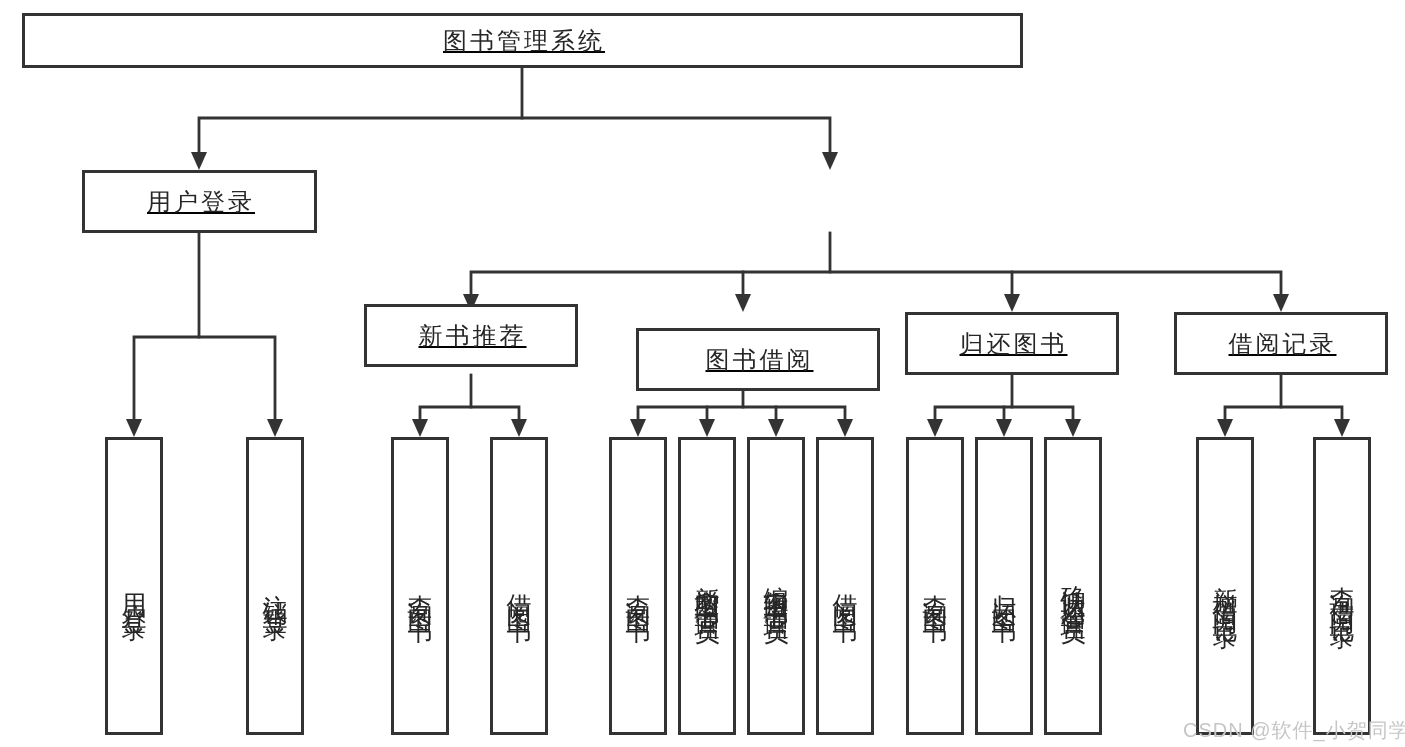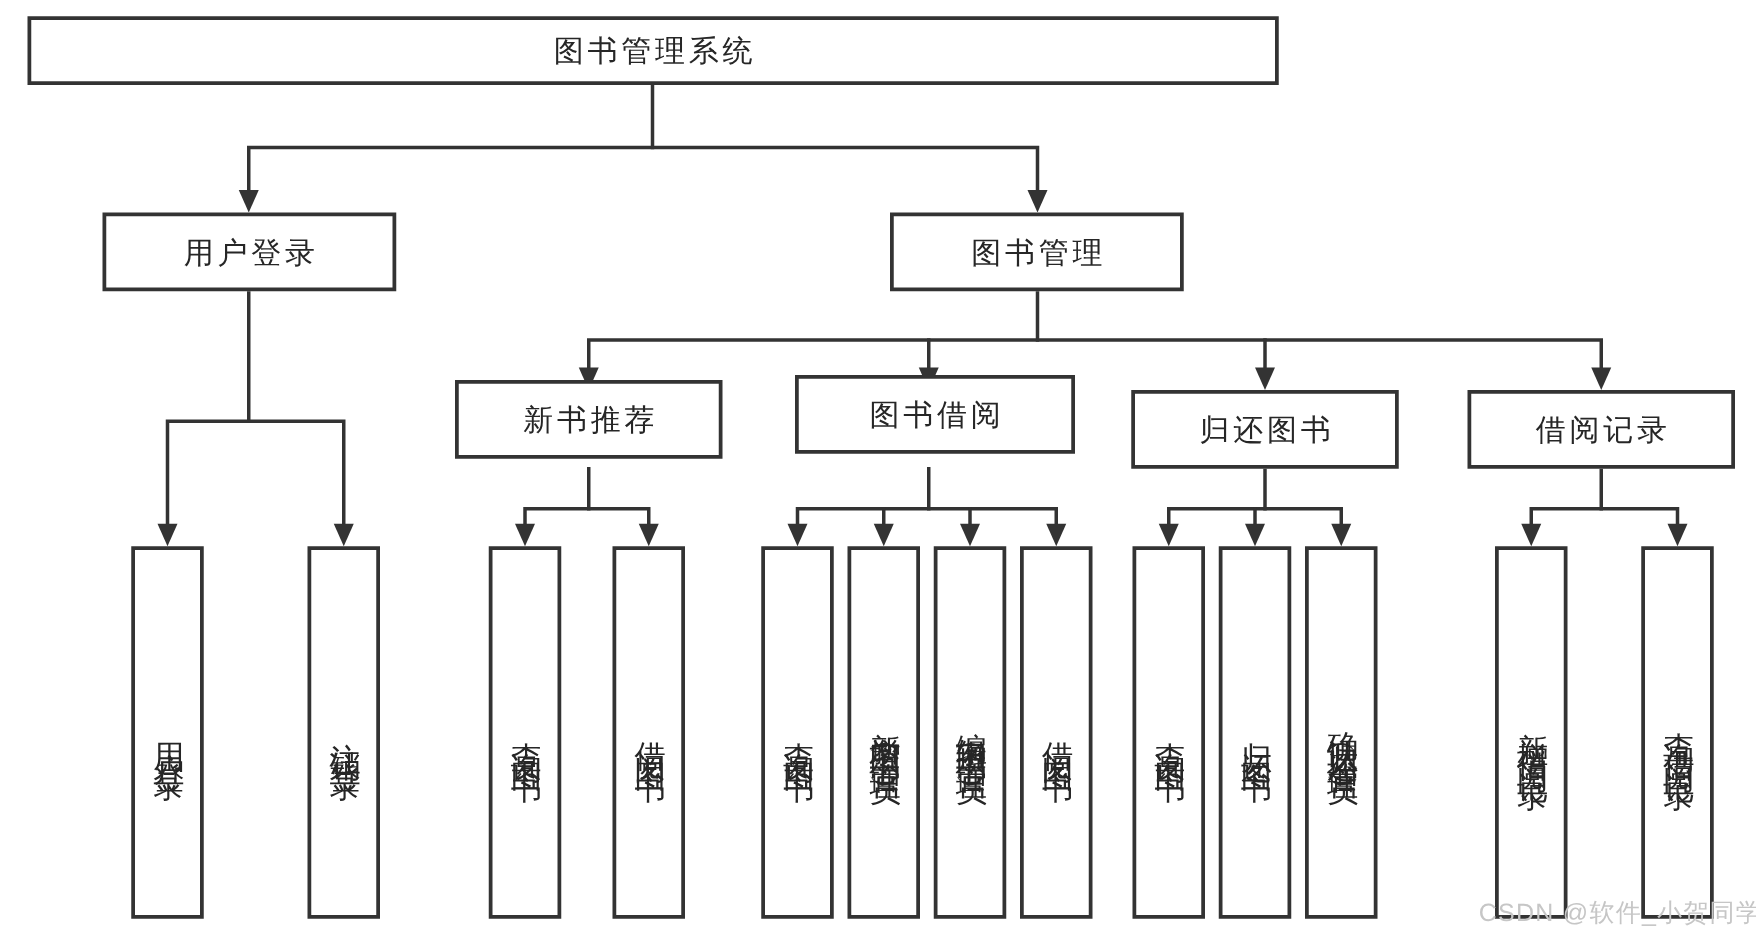--- a/index.html
+++ b/index.html
@@ -7,21 +7,21 @@
     position:relative;
     width:1405px;height:747px;
     background:#ffffff;
     font-family:"Liberation Sans","DejaVu Sans",sans-serif;
     overflow:hidden;
   }
   #connectors{position:absolute;left:0;top:0;z-index:1;}
   .hbox{
     position:absolute;z-index:2;
     background:#ffffff;border:3px solid #333333;box-sizing:border-box;
-    display:flex;align-items:center;justify-content:center;
+    display:flex;align-items:center;justify-content:center;text-decoration:underline;
   }
   .hbox span{
     font-size:24px;letter-spacing:3px;margin-right:-3px;
     color:#262626;white-space:nowrap;
   }
   .leaf{
     position:absolute;z-index:2;top:437px;width:58px;height:298px;
     background:#ffffff;border:3px solid #333333;box-sizing:border-box;
     display:flex;align-items:center;justify-content:center;
   }
@@ -86,28 +86,25 @@
     </g>
   </svg>
 
   <div class="hbox" style="left:22px;top:13px;width:1001px;height:55px">
     <span>图书管理系统</span>
   </div>
 
   <div class="hbox" style="left:82px;top:170px;width:235px;height:63px">
     <span>用户登录</span>
   </div>
-  <div class="hbox" style="left:712px;top:170px;width:235px;height:63px">
-    <span>图书管理</span>
-  </div>
 
   <div class="hbox" style="left:364px;top:304px;width:214px;height:63px">
     <span>新书推荐</span>
   </div>
-  <div class="hbox" style="left:636px;top:300px;width:224px;height:63px">
+  <div class="hbox" style="left:636px;top:328px;width:244px;height:63px">
     <span>图书借阅</span>
   </div>
   <div class="hbox" style="left:905px;top:312px;width:214px;height:63px">
     <span>归还图书</span>
   </div>
   <div class="hbox" style="left:1174px;top:312px;width:214px;height:63px">
     <span>借阅记录</span>
   </div>
 
   <div class="leaf" style="left:105px">

